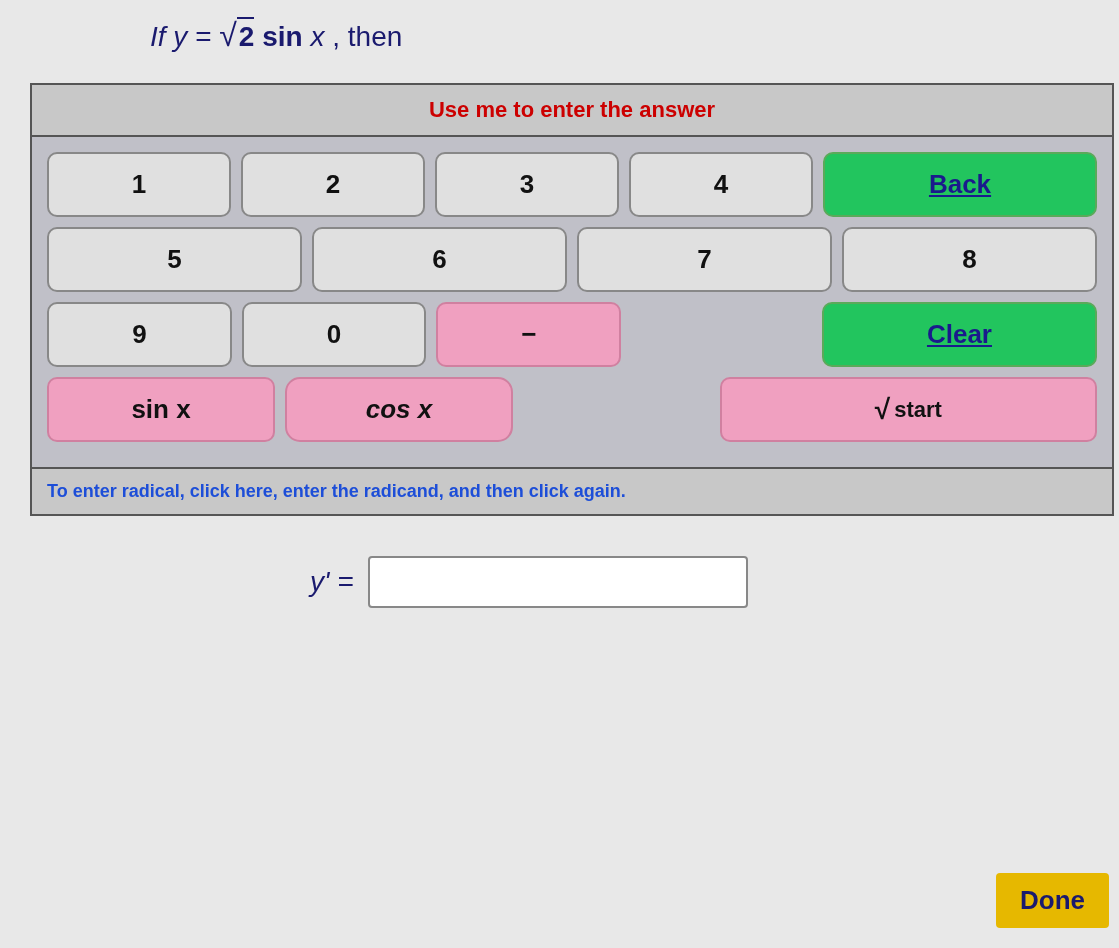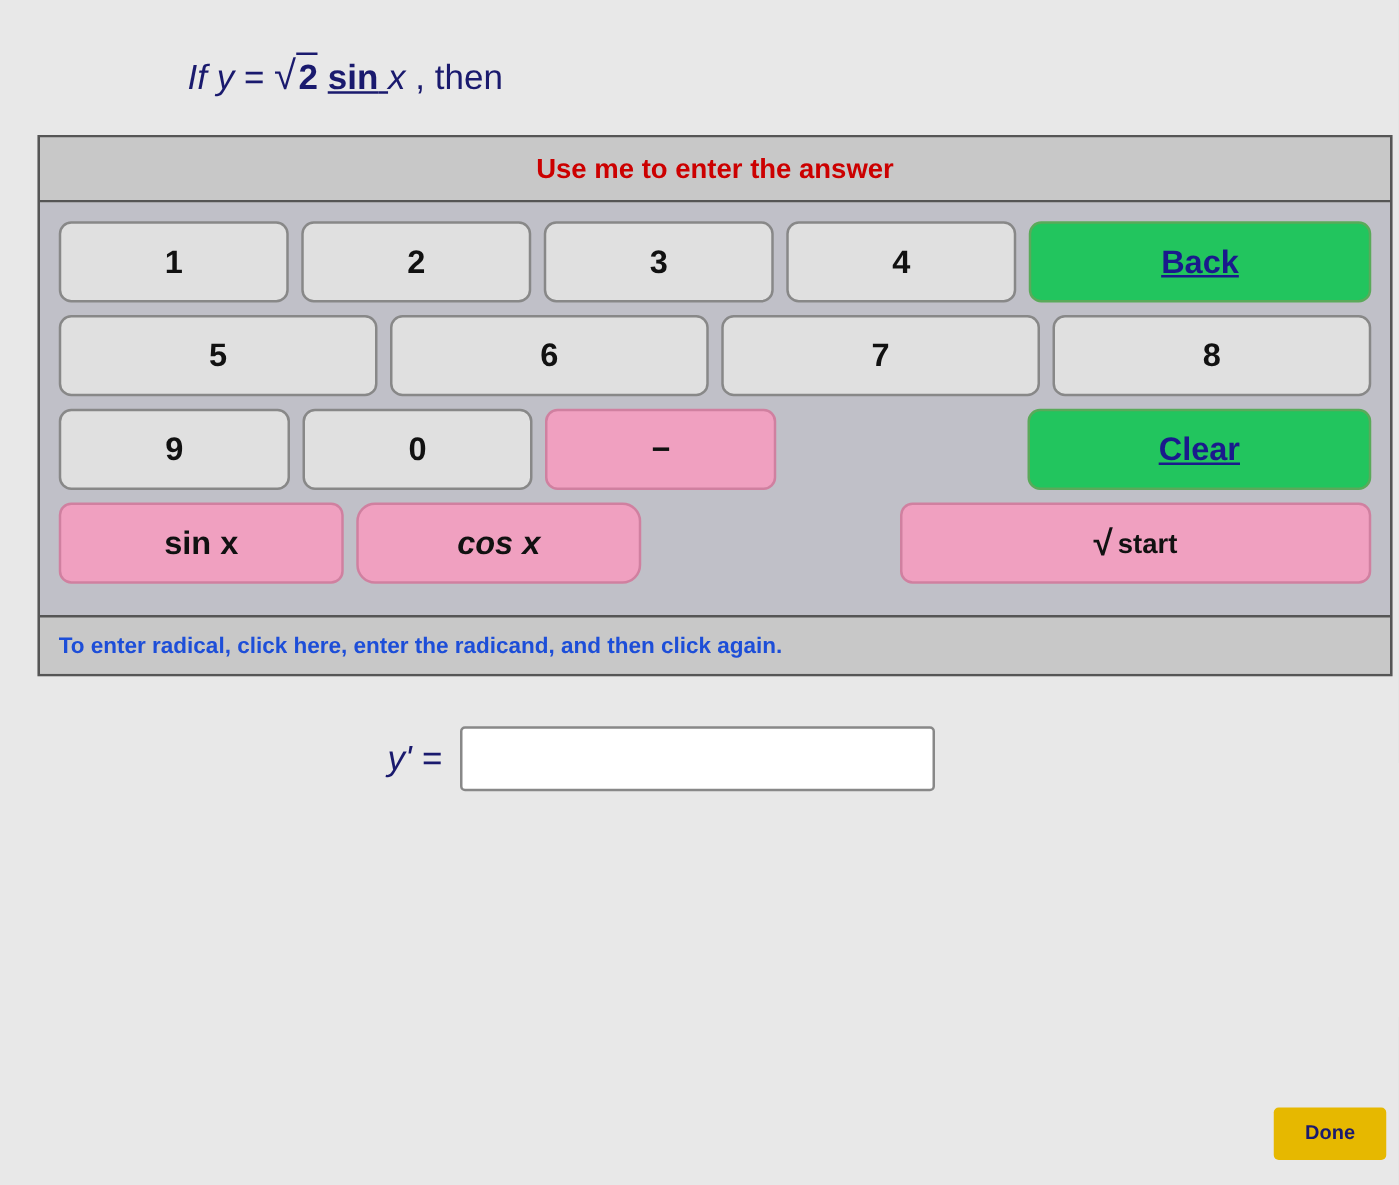--- a/index.html
+++ b/index.html
@@ -9,21 +9,21 @@
       width: 1119px;
       height: 948px;
       overflow: hidden;
       position: relative;
     }
 
     .page-wrapper {
       background: #e8e8e8;
       width: 100%;
       height: 100%;
-      padding: 32px 30px;
+      padding: 7px 30px;
       position: relative;
     }
 
     .equation-line {
       font-size: 28px;
       color: #1a1a6e;
       margin-bottom: 30px;
       margin-left: 120px;
       margin-top: 10px;
     }
@@ -54,21 +54,20 @@
       padding-top: 2px;
       padding-left: 2px;
       font-size: 28px;
       color: #1a1a6e;
       font-weight: bold;
     }
 
     .sin-text {
       font-weight: bold;
       color: #1a1a6e;
-      text-decoration: underline;
     }
 
     .click-link {
       color: #cc0000;
       text-decoration: underline;
       font-size: 22px;
       position: absolute;
       top: 120px;
       right: 10px;
       cursor: pointer;
@@ -190,21 +189,21 @@
       font-size: 20px;
       padding: 5px 10px;
     }
 
     .done-btn {
       position: absolute;
       bottom: 20px;
       right: 10px;
       background: #e6b800;
       color: #1a1a6e;
-      font-size: 16px;
+      font-size: 26px;
       font-weight: bold;
       border: none;
       padding: 12px 24px;
       cursor: pointer;
       border-radius: 4px;
       min-width: 90px;
     }
   </style>
 </head>
 <body>

